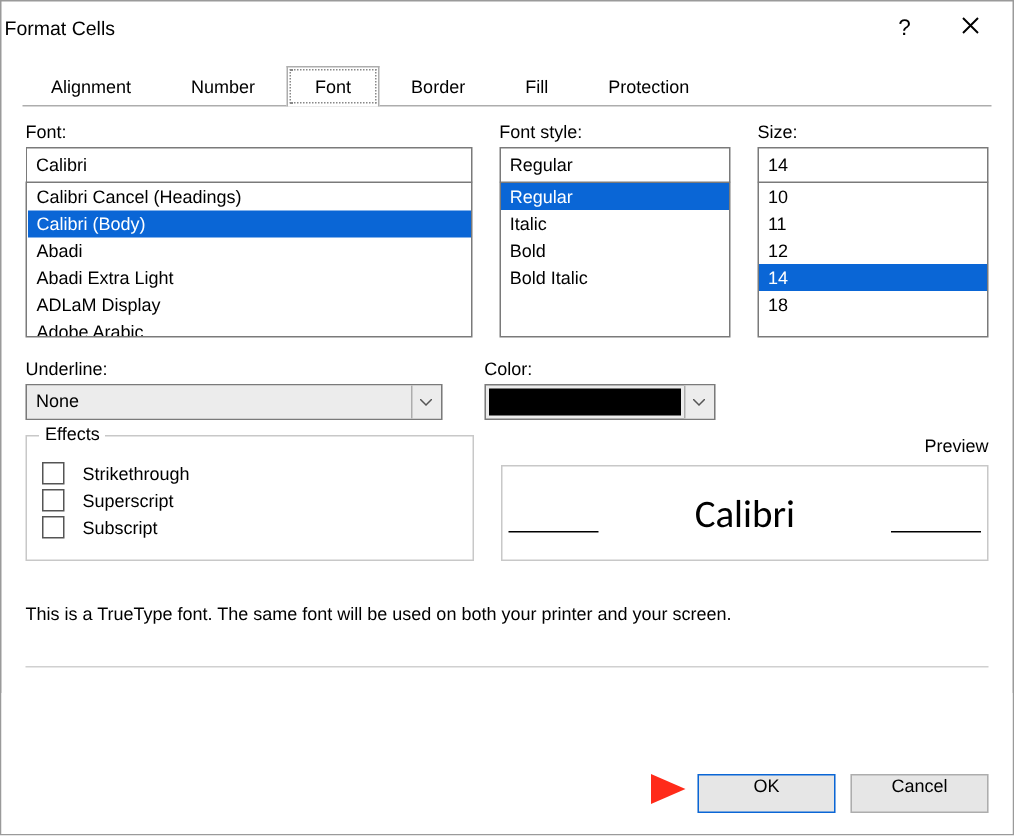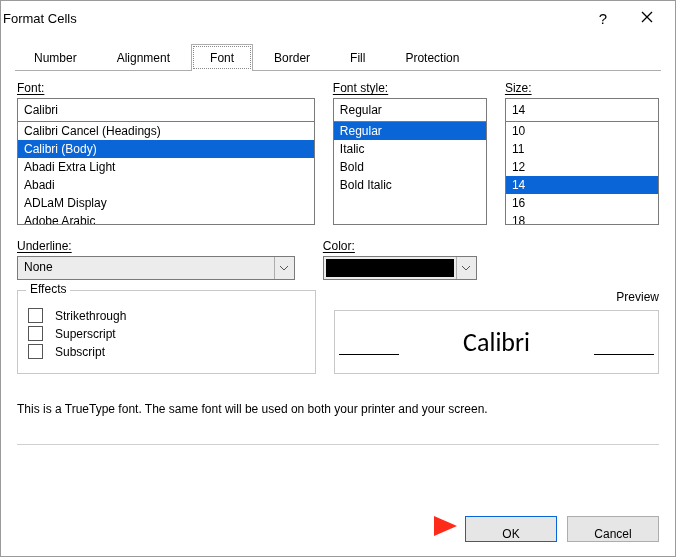--- a/index.html
+++ b/index.html
@@ -65,21 +65,20 @@
     position: relative;
   }
   .cols {
     display: flex;
     gap: 18px;
   }
   .col-left { flex: 1 1 46%; }
   .col-mid  { flex: 0 0 24%; }
   .col-right{ flex: 0 0 24%; }
   .field-label {
-    text-decoration: underline;
     text-decoration-color: #000;
     text-underline-offset: 2px;
     margin-bottom: 3px;
     display: inline-block;
     text-align: right;
   }
   .textbox {
     width: 100%;
     height: 24px;
     border: 1px solid #7a7a7a;
@@ -191,21 +190,21 @@
     border-top: 0;
     padding: 14px 16px 14px 16px;
     display: flex; justify-content: flex-end; gap: 10px;
     background: #fff;
   }
   .btn {
     width: 92px; height: 26px;
     border: 1px solid #adadad;
     background: #e6e6e6;
     font-family: inherit; font-size: 12px;
-    display: inline-flex; align-items: flex-end; justify-content: center;
+    display: inline-flex; align-items: flex-start; justify-content: center;
     cursor: default;
     margin-top: 40px;
   }
   .btn.primary {
     border: 1.5px solid #0a66d6;
     background: #e6e6e6;
   }
   .divider-line {
     height: 1px;
     background: #d0d0d0;
@@ -231,40 +230,40 @@
     <span class="close-btn">
       <span>
         <svg viewBox="0 0 12 12">
             <path d="M1 1 L11 11 M11 1 L1 11" stroke="#000" stroke-width="1.3"></path>
           </svg>
       </span>
     </span>
   </div>
 
   <div class="tabs">
+    <div class="tab"><span>Alignment</span></div>
     <div class="tab"><span>Number</span></div>
-    <div class="tab"><span>Alignment</span></div>
     <div class="tab selected"><span>Font</span></div>
     <div class="tab"><span>Border</span></div>
     <div class="tab"><span>Fill</span></div>
     <div class="tab"><span>Protection</span></div>
   </div>
   <div class="tab-strip-line"></div>
 
   <div class="content">
 
     <div class="cols">
       <div class="col-left">
         <span class="field-label">Font:</span>
         <input class="textbox" value="Calibri" style="">
         <div class="listbox">
           <div class="item">Calibri Cancel (Headings)</div>
           <div class="item selected">Calibri (Body)</div>
+          <div class="item">Abadi</div>
           <div class="item">Abadi Extra Light</div>
-          <div class="item">Abadi</div>
           <div class="item">ADLaM Display</div>
           <div class="item">Adobe Arabic</div>
         </div>
       </div>
       <div class="col-mid">
         <span class="field-label">Font style:</span>
         <input class="textbox" value="Regular" style="">
         <div class="listbox">
           <div class="item selected">Regular</div>
           <div class="item">Italic</div>
@@ -273,21 +272,20 @@
         </div>
       </div>
       <div class="col-right">
         <span class="field-label">Size:</span>
         <input class="textbox" value="14" style="">
         <div class="listbox">
           <div class="item">10</div>
           <div class="item">11</div>
           <div class="item">12</div>
           <div class="item selected">14</div>
-          <div class="item">16</div>
           <div class="item">18</div>
         </div>
       </div>
     </div>
 
     <div class="row2">
       <div class="col-under">
         <span class="field-label">Underline:</span>
         <div class="combo">
           <span class="combo-val">None</span>

